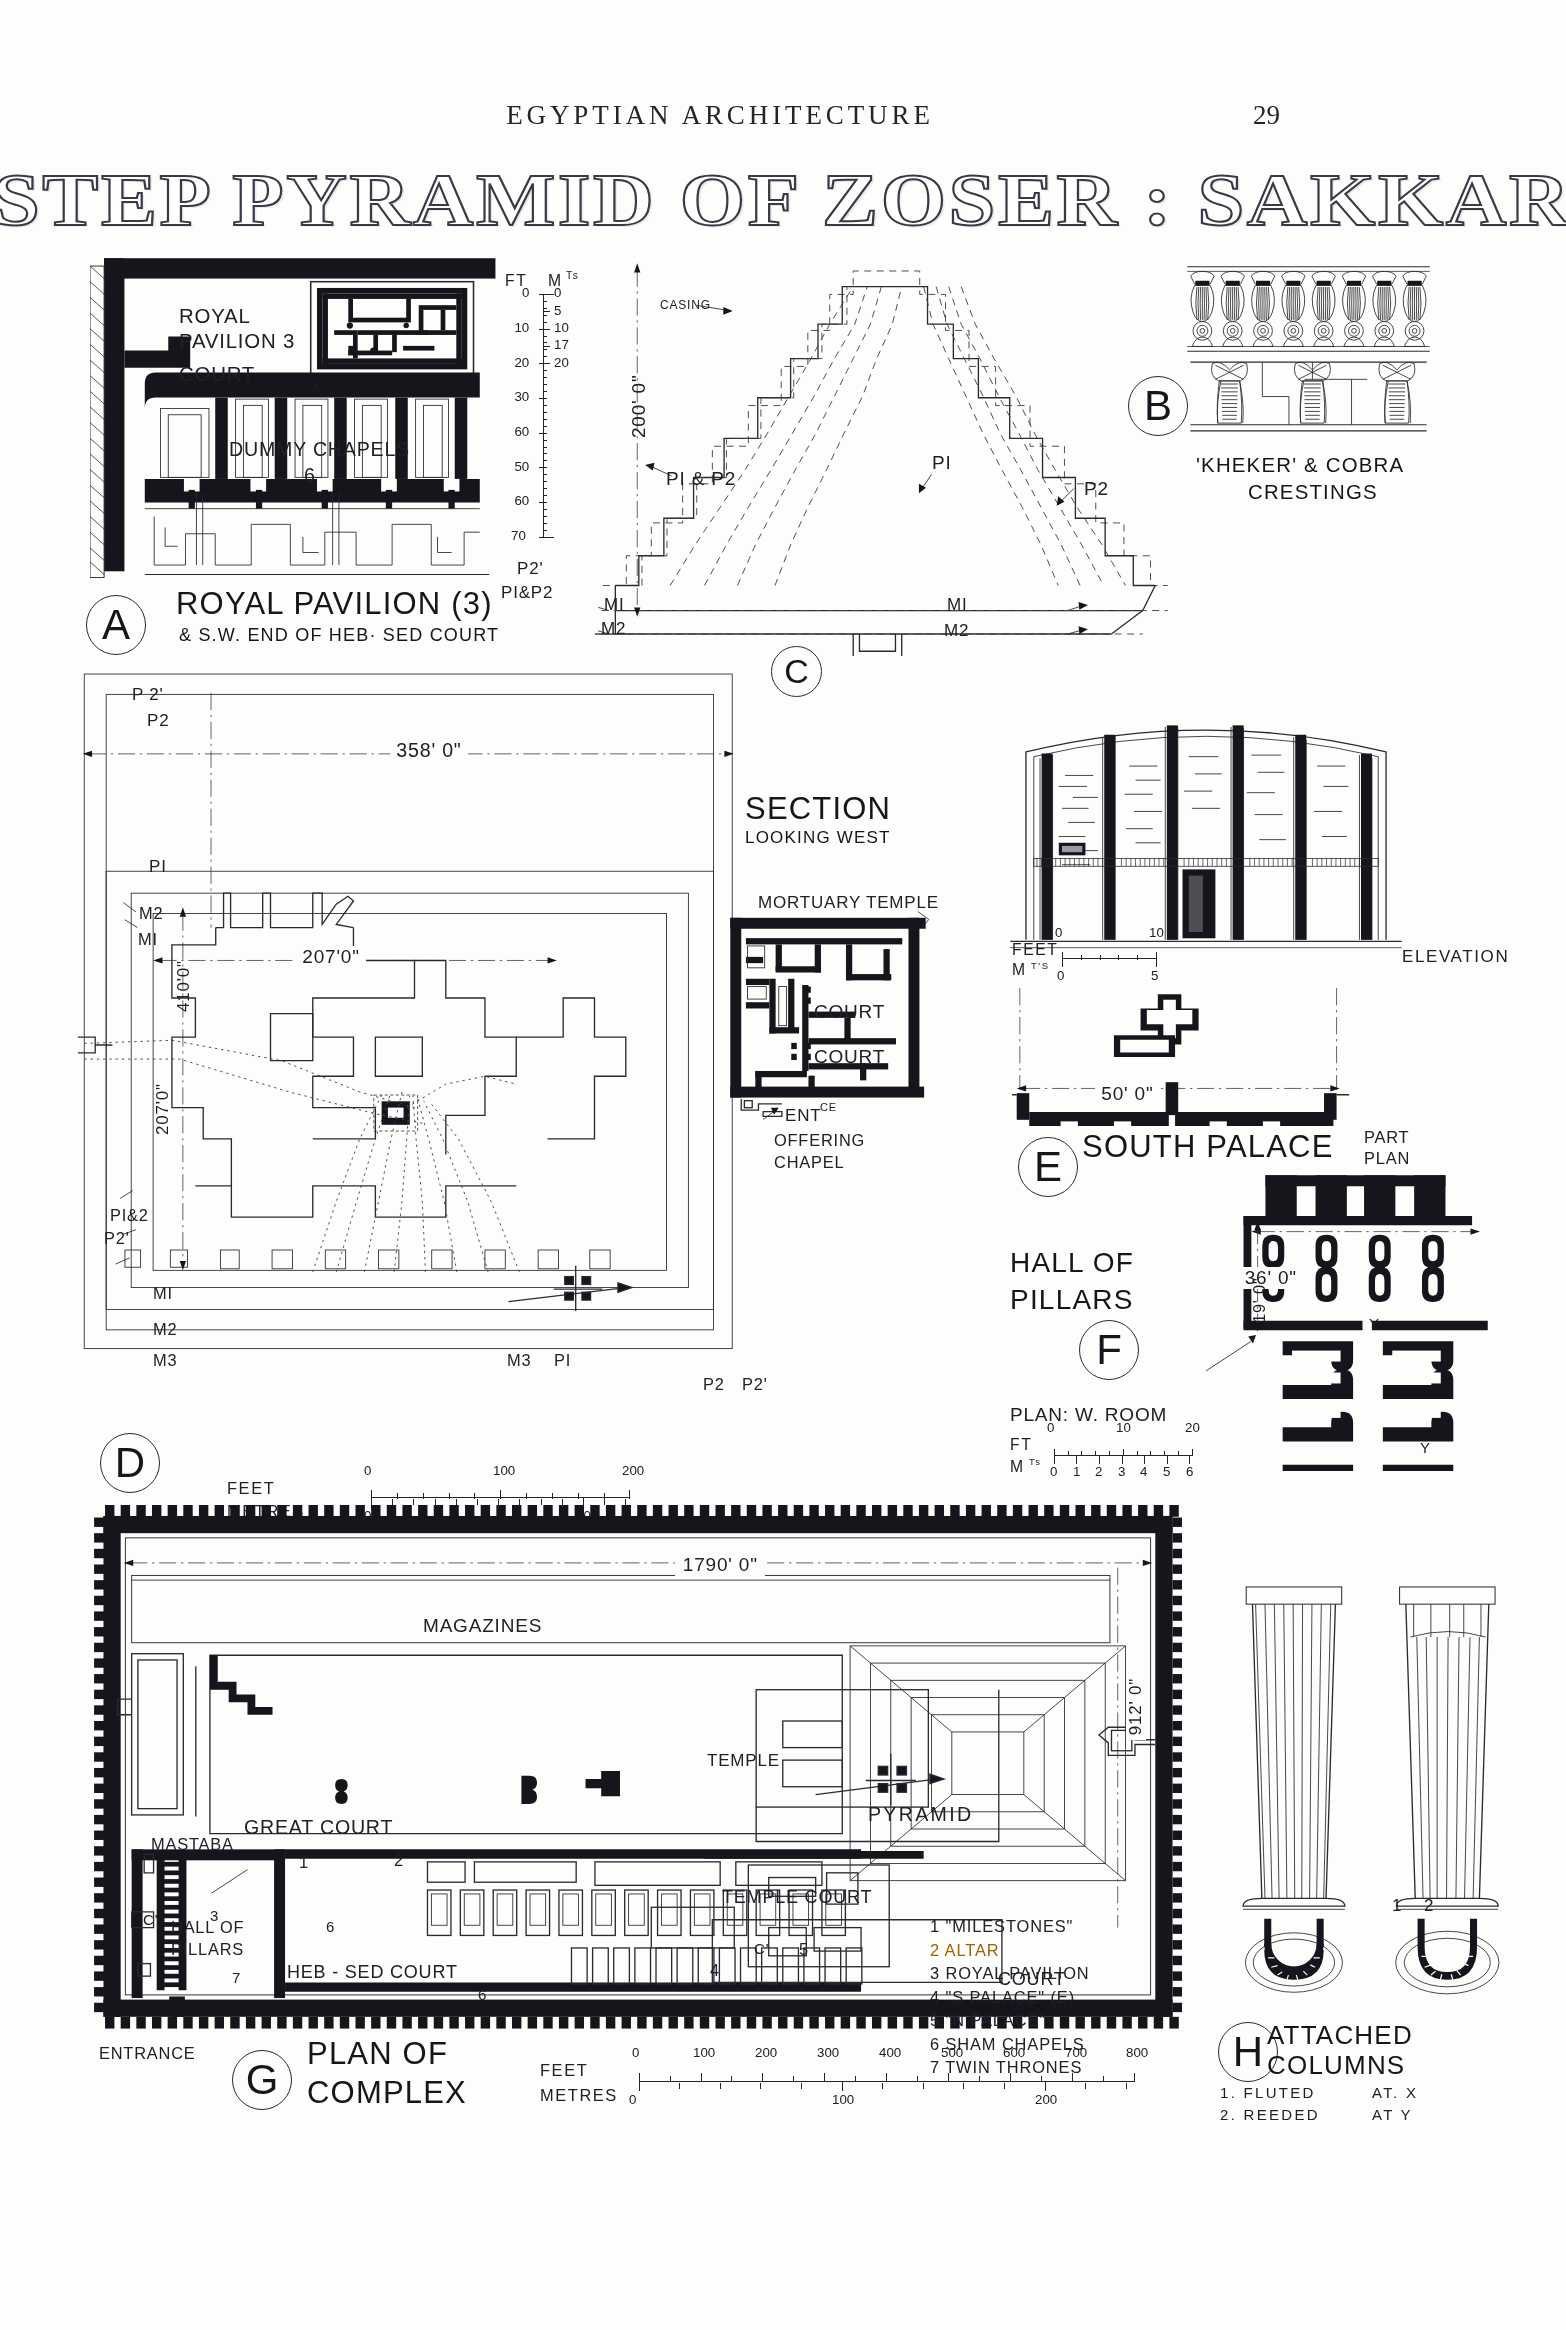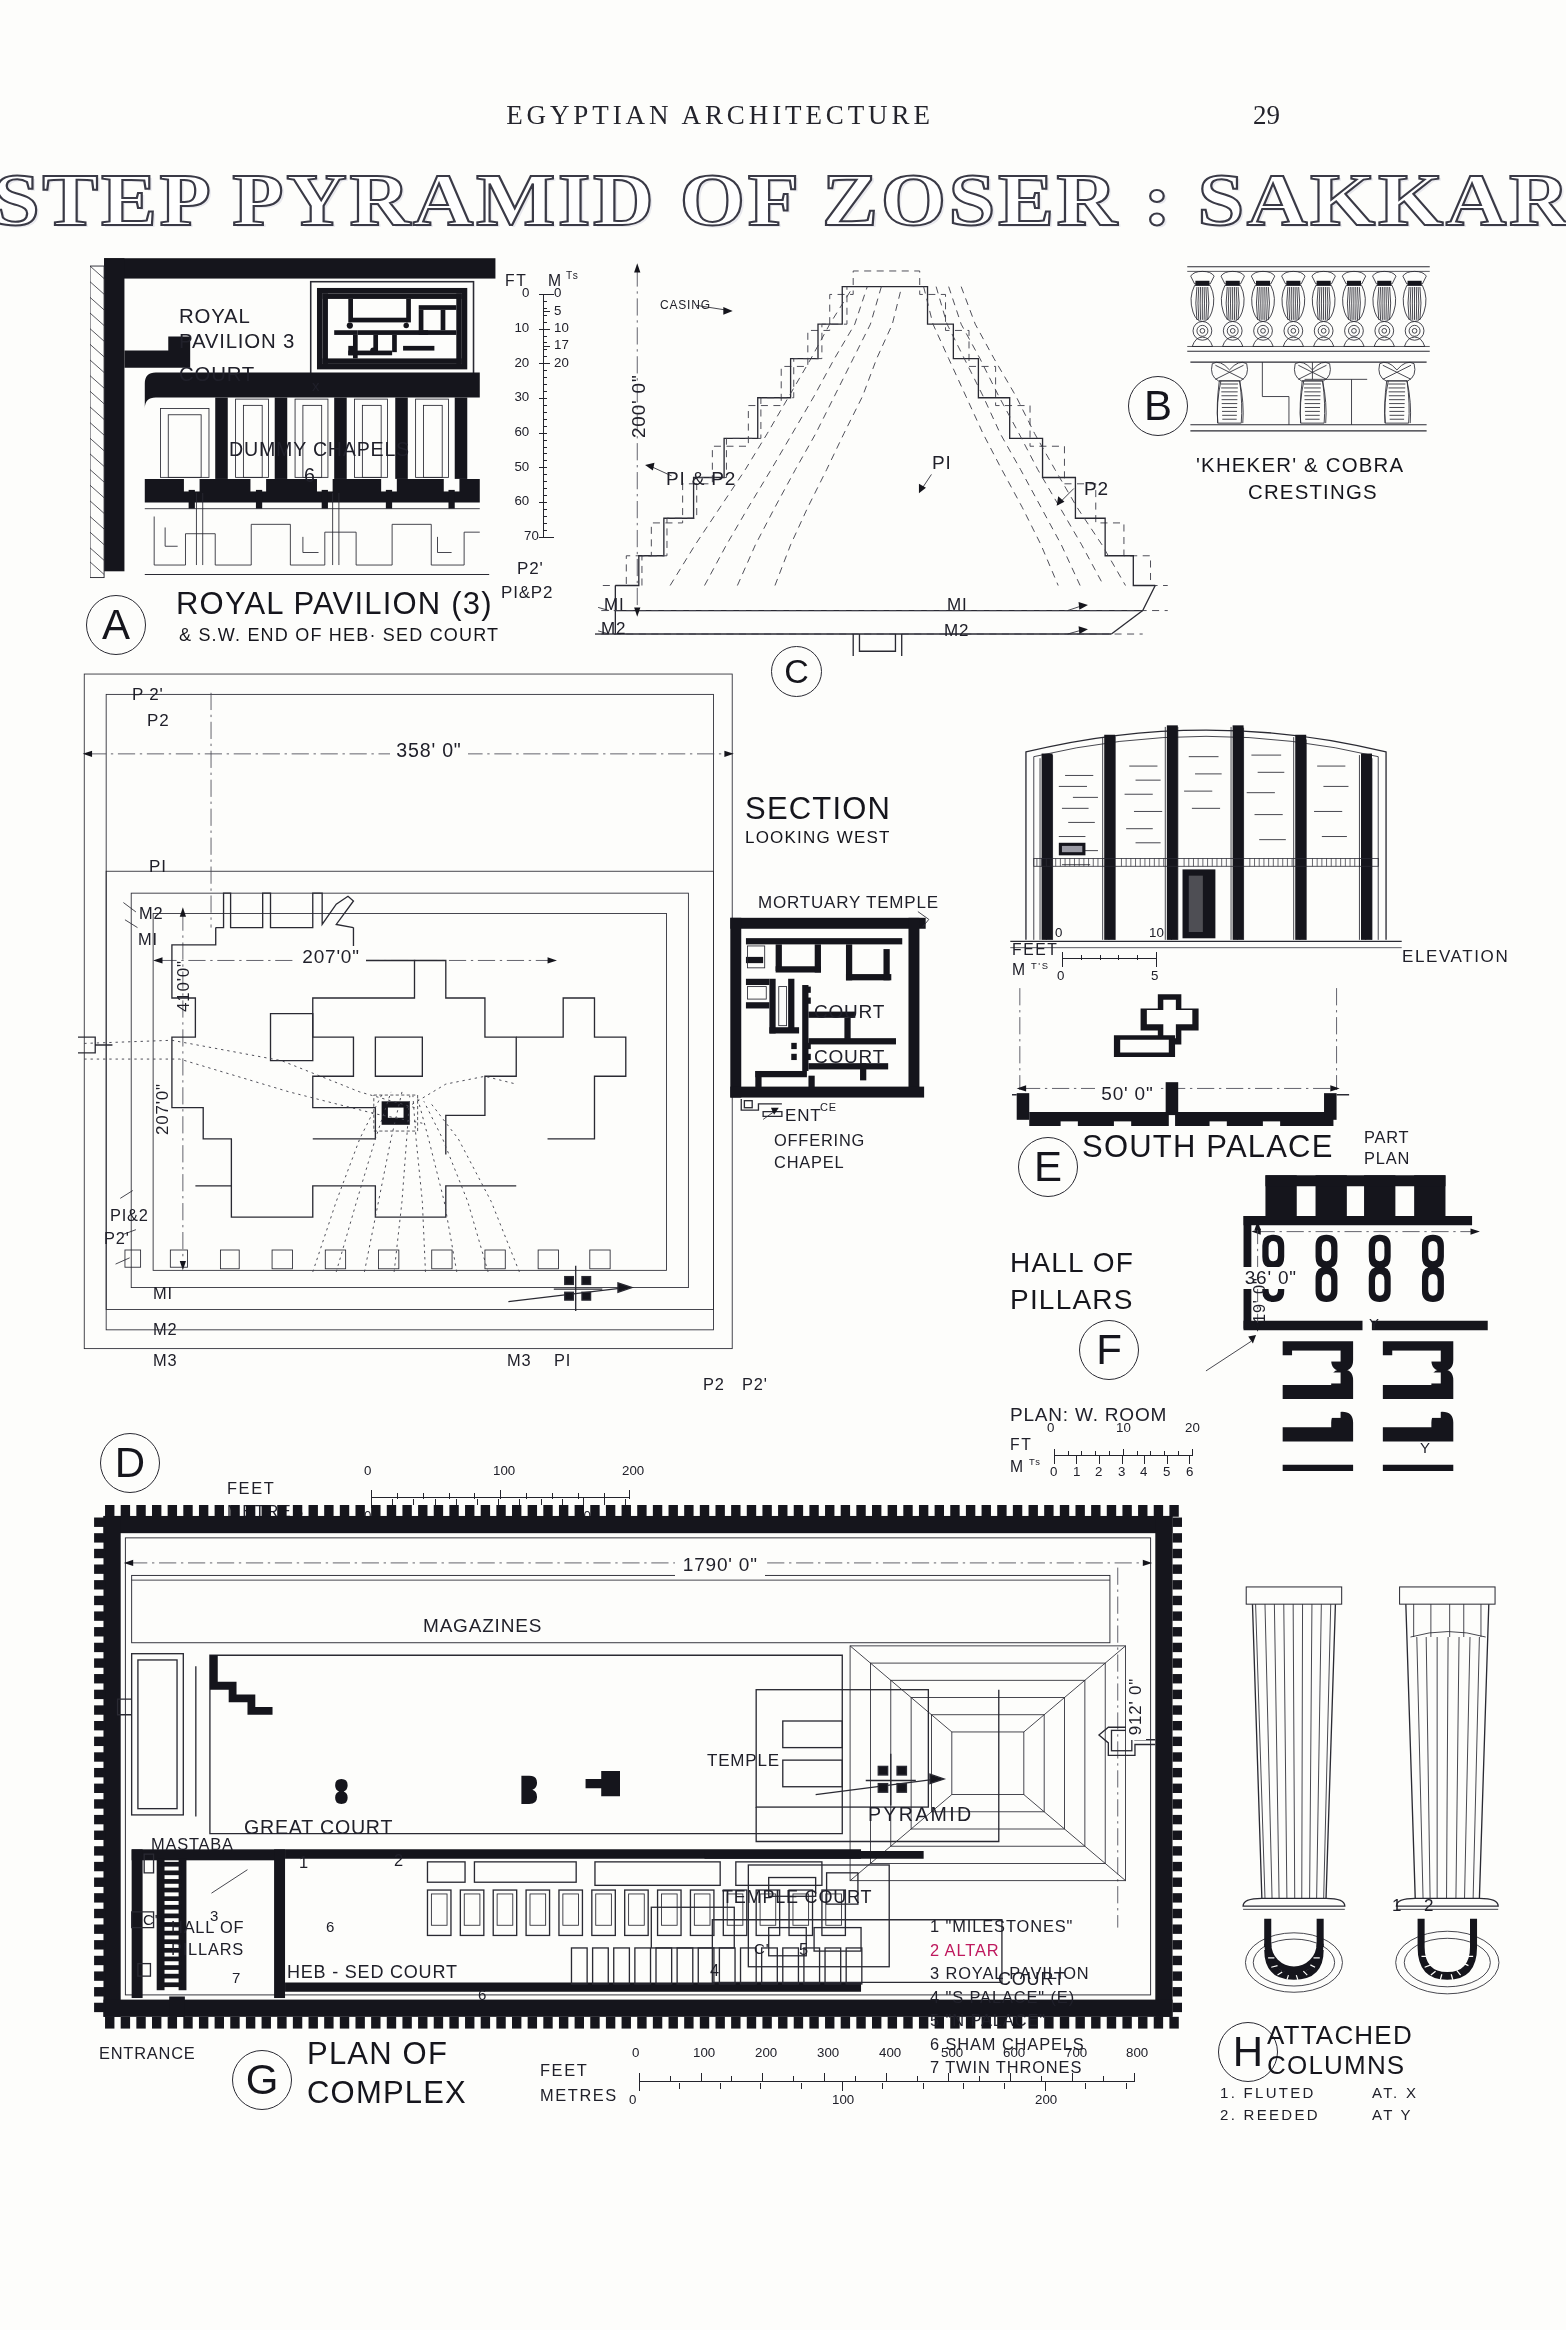--- a/index.html
+++ b/index.html
@@ -187,21 +187,21 @@
         <span class="snum" style="left: 9.4px; top: 83px;">20</span>
         <div class="tick" style="left: 34px; top: 126px; height: 0px; width: 7px; border-left: none; border-top: 1.1px solid rgb(36, 36, 44);"></div>
         <span class="snum" style="left: 9.4px; top: 117px;">30</span>
         <div class="tick" style="left: 34px; top: 161px; height: 0px; width: 7px; border-left: none; border-top: 1.1px solid rgb(36, 36, 44);"></div>
         <span class="snum" style="left: 9.4px; top: 152px;">60</span>
         <div class="tick" style="left: 34px; top: 195px; height: 0px; width: 7px; border-left: none; border-top: 1.1px solid rgb(36, 36, 44);"></div>
         <span class="snum" style="left: 9.4px; top: 187px;">50</span>
         <div class="tick" style="left: 34px; top: 230px; height: 0px; width: 7px; border-left: none; border-top: 1.1px solid rgb(36, 36, 44);"></div>
         <span class="snum" style="left: 9.4px; top: 221px;">60</span>
         <div class="tick" style="left: 34px; top: 265px; height: 0px; width: 7px; border-left: none; border-top: 1.1px solid rgb(36, 36, 44);"></div>
-        <span class="snum" style="left: 19px; top: 256px;">70</span>
+        <span class="snum" style="left: 6px; top: 256px;">70</span>
       </div>
     <div id="a-mt-ticks">
         <div class="tick" style="left: 38px; top: 22px; height: 0px; width: 7px; border-left: none; border-top: 1.1px solid rgb(36, 36, 44);"></div>
         <span class="snum" style="left: 49px; top: 13.3px;">0</span>
         <div class="tick" style="left: 38px; top: 39px; height: 0px; width: 7px; border-left: none; border-top: 1.1px solid rgb(36, 36, 44);"></div>
         <span class="snum" style="left: 49px; top: 31px;">5</span>
         <div class="tick" style="left: 38px; top: 57px; height: 0px; width: 7px; border-left: none; border-top: 1.1px solid rgb(36, 36, 44);"></div>
         <span class="snum" style="left: 49px; top: 48px;">10</span>
         <div class="tick" style="left: 38px; top: 74px; height: 0px; width: 7px; border-left: none; border-top: 1.1px solid rgb(36, 36, 44);"></div>
         <span class="snum" style="left: 49px; top: 65px;">17</span>
@@ -1451,21 +1451,21 @@
   <span class="lbl" style="left:394px;top:1851px;font-size:16.4px;">2</span>
   <span class="lbl" style="left:210px;top:1907px;font-size:15px;">3</span>
   <span class="lbl" style="left:710px;top:1961px;font-size:16.4px;">4</span>
   <span class="lbl" style="left:799px;top:1940px;font-size:16.4px;">5</span>
   <span class="lbl" style="left:326px;top:1918px;font-size:15px;">6</span>
   <span class="lbl" style="left:478px;top:1986px;font-size:15px;">6</span>
   <span class="lbl" style="left:232px;top:1969px;font-size:15px;">7</span>
 
   <div id="g-keylist" style="position:absolute;left:930px;top:1915px;">
       <div style="font-size: 16.4px; letter-spacing: 0.9px; color: rgb(32, 32, 42); line-height: 23.5px; white-space: nowrap;">1 "MILESTONES"</div>
-      <div style="font-size: 16.4px; letter-spacing: 0.9px; color: #be185d; line-height: 23.5px; white-space: nowrap;">2 ALTAR</div>
+      <div style="font-size: 16.4px; letter-spacing: 0.9px; color: #a16207; line-height: 23.5px; white-space: nowrap;">2 ALTAR</div>
       <div style="font-size: 16.4px; letter-spacing: 0.9px; color: rgb(32, 32, 42); line-height: 23.5px; white-space: nowrap;">3 ROYAL PAVILION</div>
       <div style="font-size: 16.4px; letter-spacing: 0.9px; color: rgb(32, 32, 42); line-height: 23.5px; white-space: nowrap;">4 "S PALACE" (E)</div>
       <div style="font-size: 16.4px; letter-spacing: 0.9px; color: rgb(32, 32, 42); line-height: 23.5px; white-space: nowrap;">5 "N PALACE"</div>
       <div style="font-size: 16.4px; letter-spacing: 0.9px; color: rgb(32, 32, 42); line-height: 23.5px; white-space: nowrap;">6 SHAM CHAPELS</div>
       <div style="font-size: 16.4px; letter-spacing: 0.9px; color: rgb(32, 32, 42); line-height: 23.5px; white-space: nowrap;">7 TWIN THRONES</div>
     </div>
 
   <span class="lbl" style="left:99px;top:2044px;font-size:16.4px;">ENTRANCE</span>
   <div class="keyc big" style="left:232px;top:2050px;">G</div>
   <span class="cap" style="left:307px;top:2036px;font-size:31px;">PLAN OF</span>

